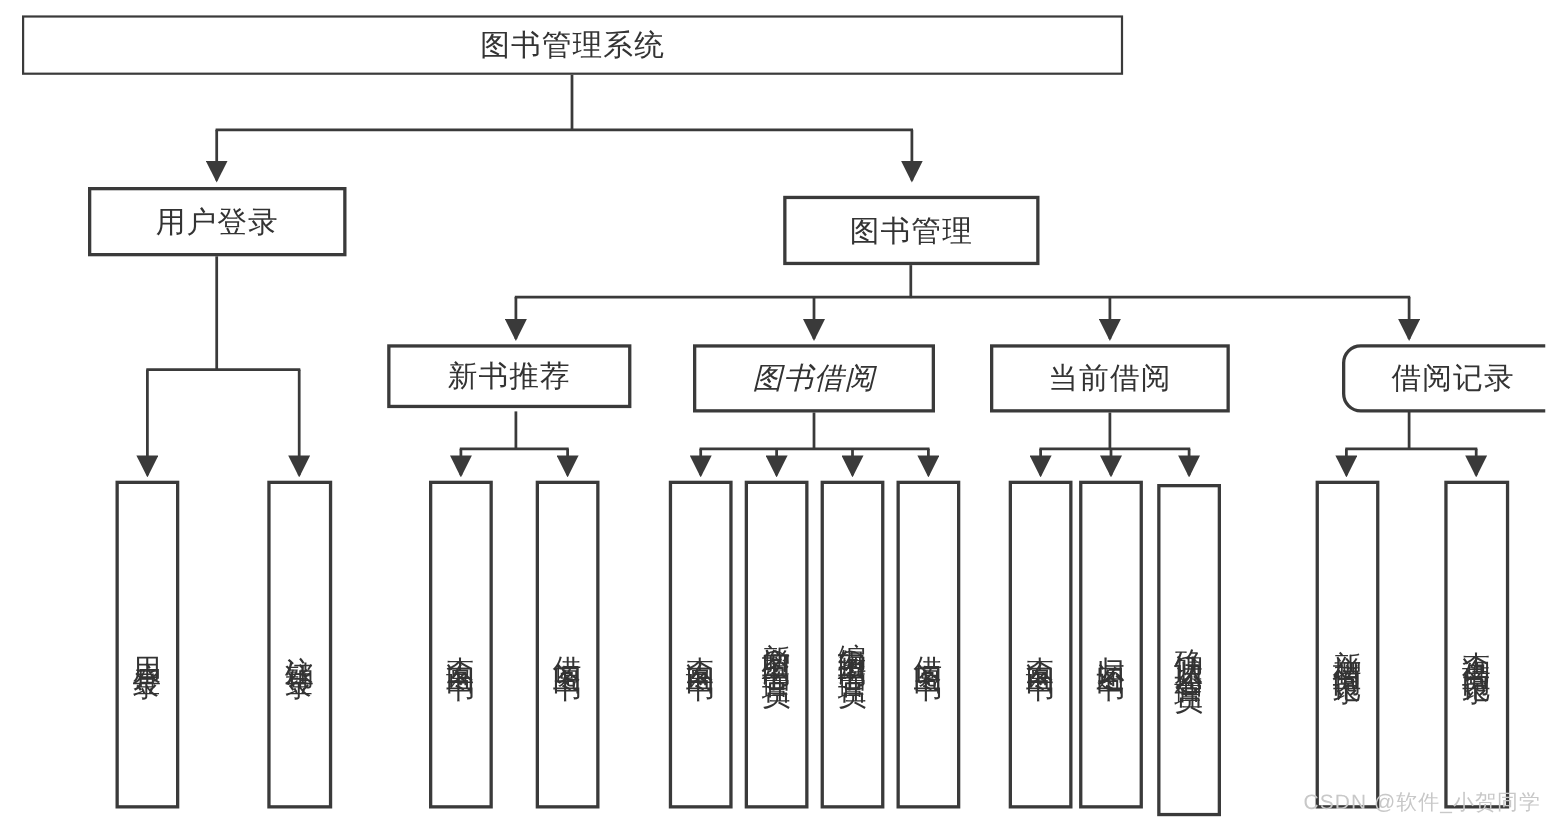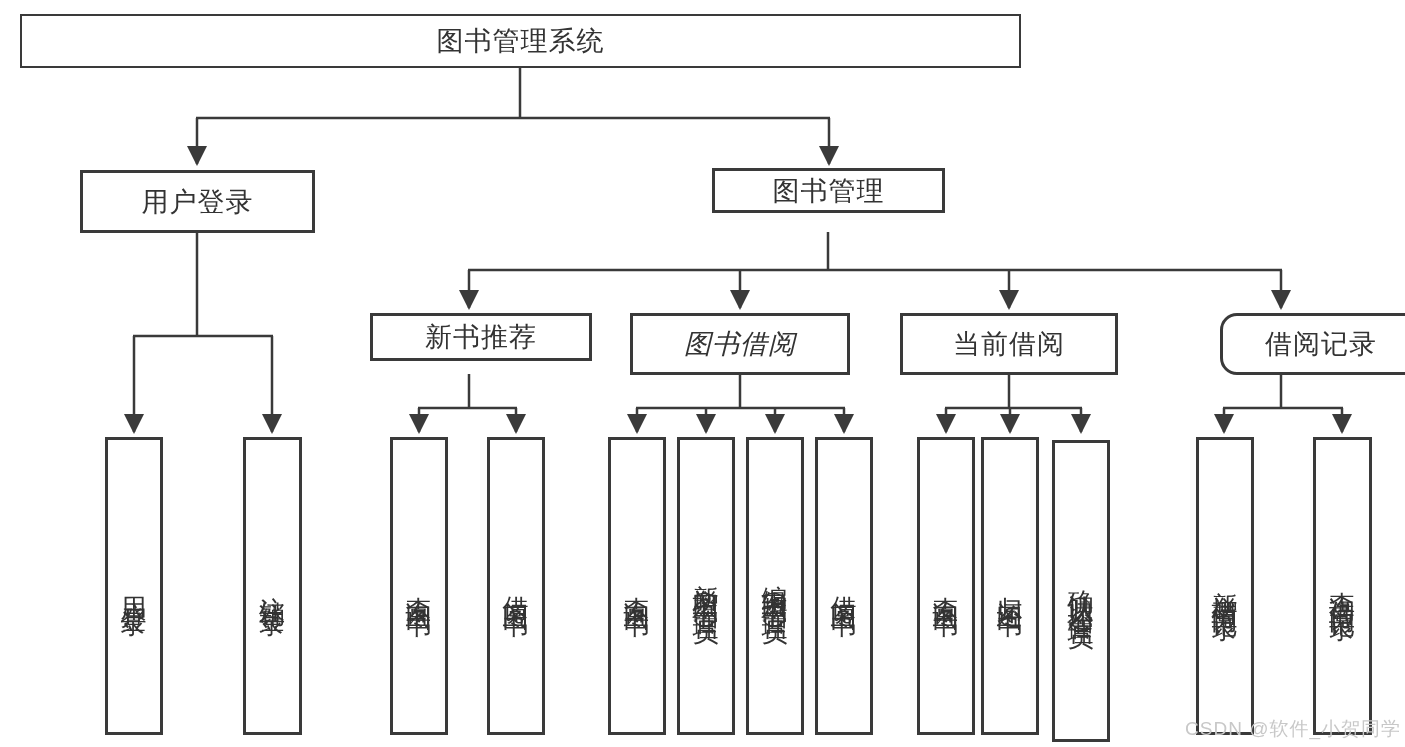--- a/index.html
+++ b/index.html
@@ -109,23 +109,23 @@
       <line x1="1281" y1="374" x2="1281" y2="409"></line>
       <line x1="1223" y1="408" x2="1343" y2="408"></line>
       <line x1="1224" y1="408" x2="1224" y2="432" marker-end="url(#arw)"></line>
       <line x1="1342" y1="408" x2="1342" y2="432" marker-end="url(#arw)"></line>
     </g>
   </svg>
 
   <div class="box hbox root-box" style="left:20px; top:14px; width:1001px; height:54px;">图书管理系统</div>
 
   <div class="box hbox" style="left:80px; top:170px; width:235px; height:63px;">用户登录</div>
-  <div class="box hbox" style="left:712px; top:168px; width:233px; height:45px;">图书管理</div>
+  <div class="box hbox" style="left:712px; top:178px; width:233px; height:63px;">图书管理</div>
 
-  <div class="box hbox" style="left:370px; top:313px; width:222px; height:48px;">新书推荐</div>
+  <div class="box hbox" style="left:352px; top:313px; width:222px; height:58px;">新书推荐</div>
   <div class="box hbox" style="left:630px; top:313px; width:220px; height:62px;font-style:italic;">图书借阅</div>
   <div class="box hbox" style="left:900px; top:313px; width:218px; height:62px;">当前借阅</div>
   <div class="box hbox" style="left:1220px; top:313px; width:202px; height:62px;border-radius:17px;">借阅记录</div>
 
   <div class="box leaf" style="left:105px; top:437px; width:58px; height:298px;">用户登录</div>
   <div class="box leaf" style="left:243px; top:437px; width:59px; height:298px;">注销登录</div>
 
   <div class="box leaf" style="left:390px; top:437px; width:58px; height:298px;">查询图书</div>
   <div class="box leaf" style="left:487px; top:437px; width:58px; height:298px;">借阅图书</div>
 

